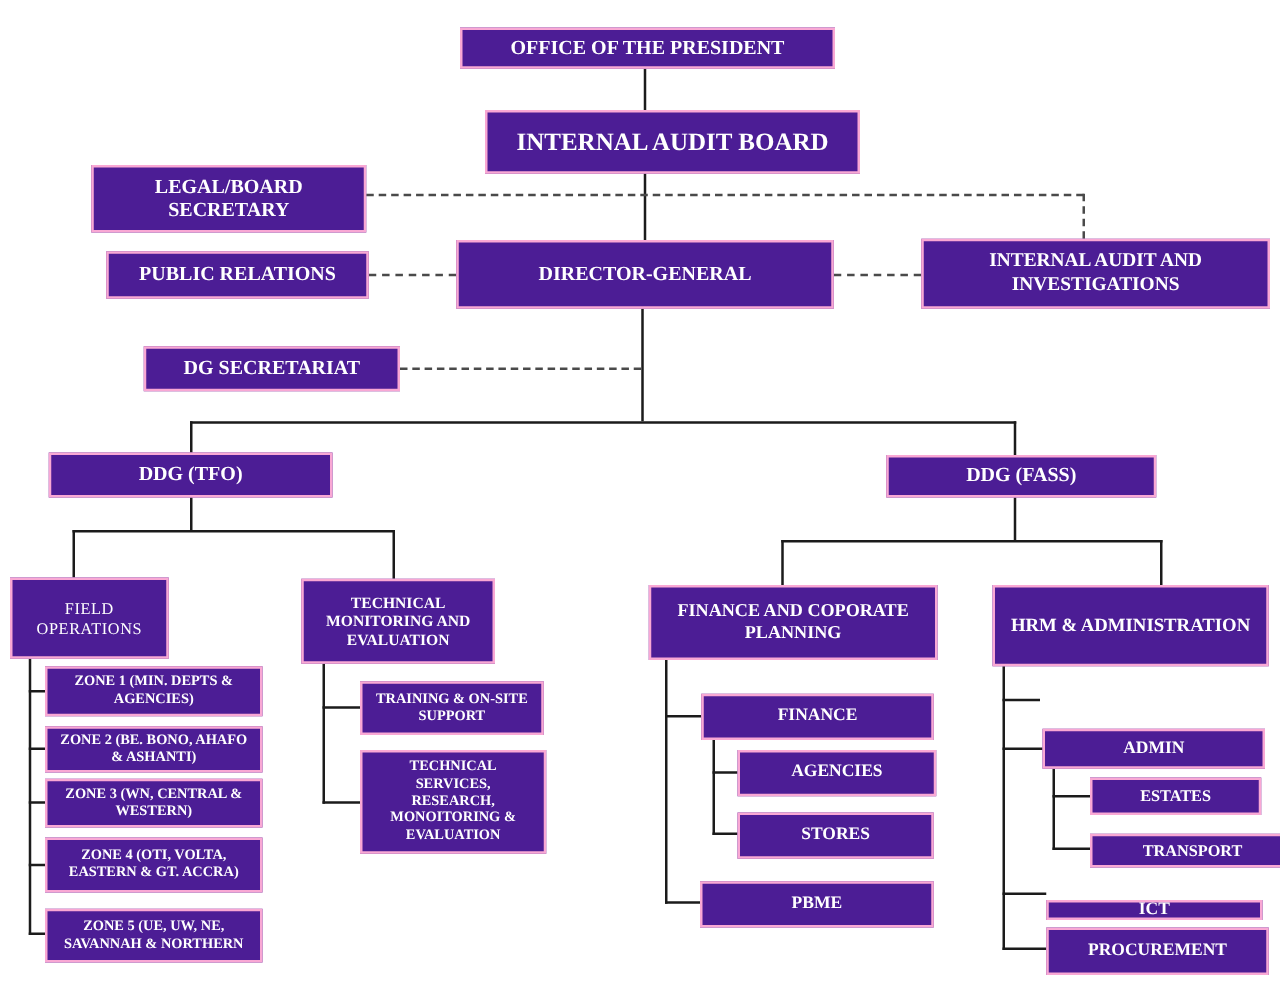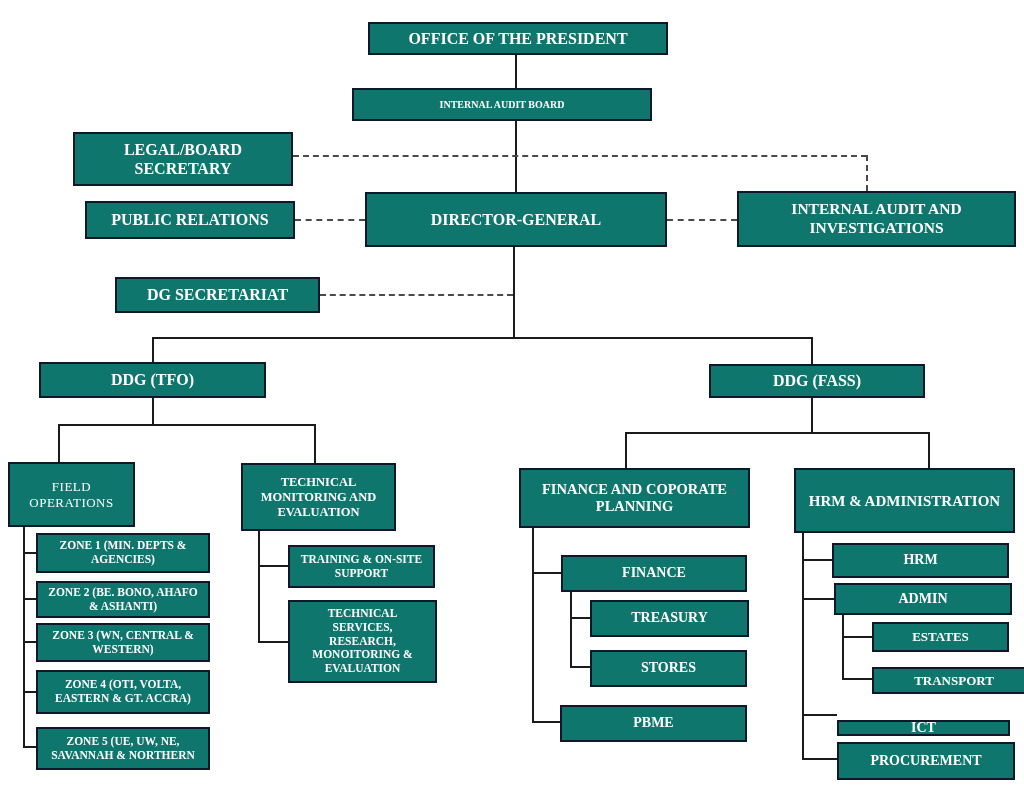--- a/index.html
+++ b/index.html
@@ -6,22 +6,22 @@
   #canvas{
     position:relative;
     width:1024px;height:790px;
     background:#ffffff;
     font-family:"Liberation Serif","DejaVu Serif",serif;
     overflow:hidden;
   }
   .box{
     position:absolute;
     box-sizing:border-box;
-    background:#0f766e;
-    border:2px solid #0f172a;
+    background:#4c1d95;
+    border:2px solid #f9a8d4;
     color:#ffffff;
     font-weight:bold;
     display:flex;
     align-items:center;
     justify-content:center;
     text-align:center;
     line-height:1.2;
     padding:2px 6px;
   }
   .box.light{font-weight:normal;letter-spacing:.5px;}
@@ -80,21 +80,21 @@
   <div class="hline" style="left:842px;top:678px;width:30px"></div>
 
   <div class="dash-h" style="left:293px;top:155px;width:574px"></div>
   <div class="dash-v" style="left:866px;top:155px;height:36px"></div>
   <div class="dash-h" style="left:295px;top:219px;width:70px"></div>
   <div class="dash-h" style="left:667px;top:219px;width:70px"></div>
   <div class="dash-h" style="left:320px;top:294px;width:193px"></div>
 
   <div class="box" style="left:368px;top:22px;width:300px;height:33px;font-size:16px">OFFICE OF THE PRESIDENT</div>
 
-  <div class="box" style="left:352px;top:88px;width:300px;height:33px;font-size:10px">INTERNAL AUDIT BOARD</div>
+  <div class="box" style="left:388px;top:88px;width:300px;height:51px;font-size:20px">INTERNAL AUDIT BOARD</div>
 
   <div class="box" style="left:73px;top:132px;width:220px;height:54px;font-size:16px;padding:2px 38px">LEGAL/BOARD SECRETARY</div>
 
   <div class="box" style="left:365px;top:192px;width:302px;height:55px;font-size:16px">DIRECTOR-GENERAL</div>
 
   <div class="box" style="left:85px;top:201px;width:210px;height:38px;font-size:16px">PUBLIC RELATIONS</div>
 
   <div class="box" style="left:737px;top:191px;width:279px;height:56px;font-size:15.5px;padding:2px 30px">INTERNAL AUDIT AND INVESTIGATIONS</div>
 
   <div class="box" style="left:115px;top:277px;width:205px;height:36px;font-size:16px">DG SECRETARIAT</div>
@@ -114,24 +114,23 @@
   <div class="box" style="left:36px;top:533px;width:174px;height:40px;font-size:11.5px">ZONE 1 (MIN. DEPTS &amp; AGENCIES)</div>
   <div class="box" style="left:36px;top:581px;width:174px;height:37px;font-size:11.5px">ZONE 2 (BE. BONO, AHAFO &amp; ASHANTI)</div>
   <div class="box" style="left:36px;top:623px;width:174px;height:39px;font-size:11.5px">ZONE 3 (WN, CENTRAL &amp; WESTERN)</div>
   <div class="box" style="left:36px;top:670px;width:174px;height:44px;font-size:11.5px">ZONE 4  (OTI, VOLTA, EASTERN &amp; GT. ACCRA)</div>
   <div class="box" style="left:36px;top:727px;width:174px;height:43px;font-size:11.5px">ZONE 5  (UE, UW, NE, SAVANNAH &amp; NORTHERN</div>
 
   <div class="box" style="left:288px;top:545px;width:147px;height:43px;font-size:11.5px">TRAINING &amp; ON-SITE SUPPORT</div>
   <div class="box" style="left:288px;top:600px;width:149px;height:83px;font-size:11.5px;padding:18px 18px">TECHNICAL SERVICES, RESEARCH, MONOITORING &amp; EVALUATION</div>
 
   <div class="box" style="left:561px;top:555px;width:186px;height:37px;font-size:14px">FINANCE</div>
-  <div class="box" style="left:590px;top:600px;width:159px;height:37px;font-size:14px">TREASURY</div>
+  <div class="box" style="left:590px;top:600px;width:159px;height:37px;font-size:14px">AGENCIES</div>
   <div class="box" style="left:590px;top:650px;width:157px;height:37px;font-size:14px">STORES</div>
   <div class="box" style="left:560px;top:705px;width:187px;height:37px;font-size:14px">PBME</div>
 
-  <div class="box" style="left:832px;top:543px;width:177px;height:35px;font-size:14px">HRM</div>
   <div class="box" style="left:834px;top:583px;width:178px;height:32px;font-size:14px">ADMIN</div>
   <div class="box" style="left:872px;top:622px;width:137px;height:30px;font-size:13px">ESTATES</div>
   <div class="box" style="left:872px;top:667px;width:164px;height:27px;font-size:13px">TRANSPORT</div>
   <div class="box" style="left:837px;top:720px;width:173px;height:16px;font-size:14px">ICT</div>
   <div class="box" style="left:837px;top:742px;width:178px;height:38px;font-size:14px">PROCUREMENT</div>
 
 </div>
 
 </body></html>

